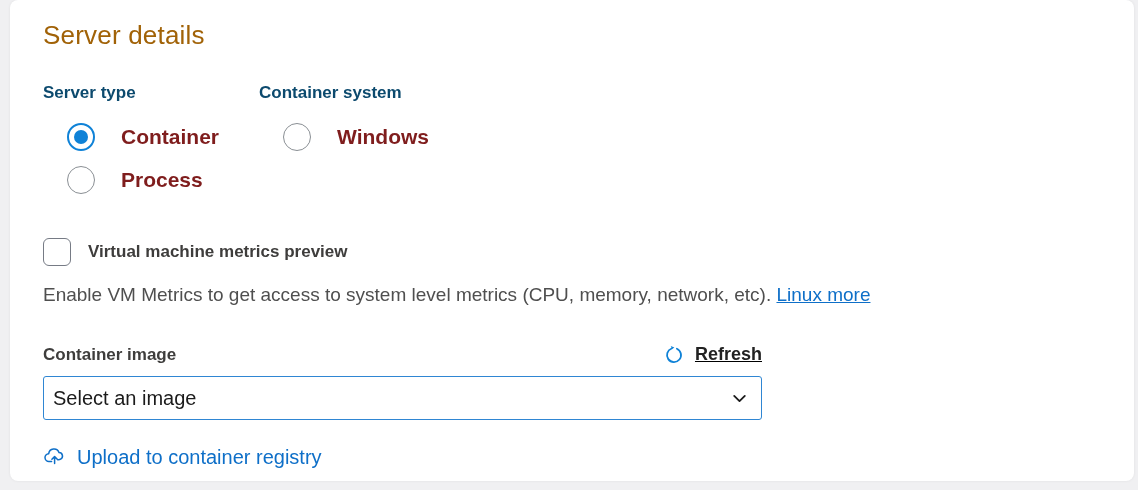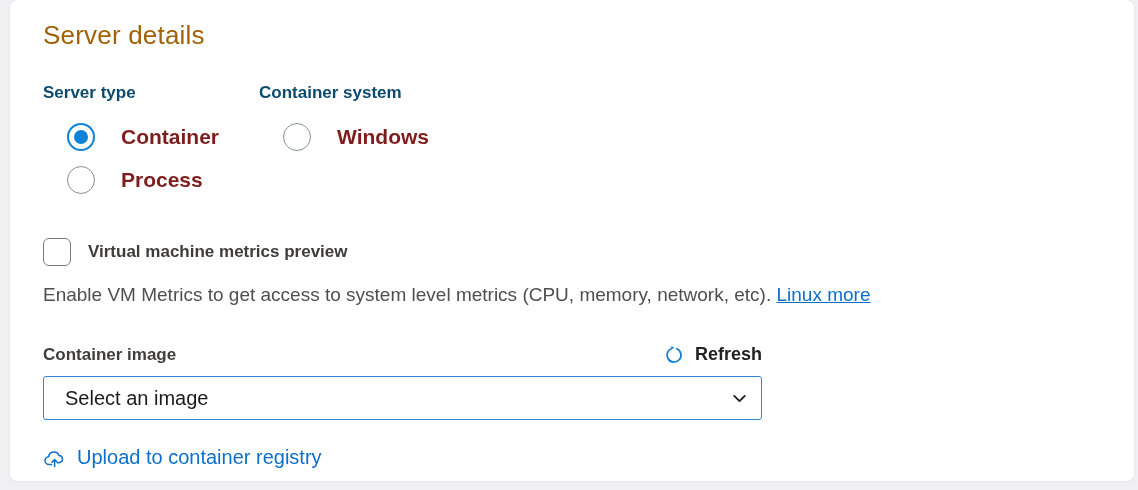--- a/index.html
+++ b/index.html
@@ -118,47 +118,48 @@
   .field-label {
     font-size: 17px;
     font-weight: 700;
     color: #3e3d3c;
   }
   .refresh-btn {
     display: flex;
     align-items: center;
     gap: 11px;
     cursor: pointer;
+    text-decoration: underline;
   }
   .refresh-label {
     font-size: 18px;
     font-weight: 700;
     color: #222222;
   }
   .select-box {
     margin-top: 11px;
     width: 719px;
     height: 44px;
     box-sizing: border-box;
     border: 1.5px solid #2f86d3;
     border-radius: 3px;
     background: #ffffff;
     display: flex;
     align-items: center;
     justify-content: space-between;
-    padding: 0 13px 0 21px;
+    padding: 0 13px 0 9px;
     cursor: pointer;
   }
   .select-value {
     font-size: 20px;
     color: #1b1b1b;
   }
   .upload-link {
     display: flex;
-    align-items: flex-end;
+    align-items: flex-start;
     gap: 10px;
     margin-top: 26px;
     cursor: pointer;
     width: fit-content;
   }
   .upload-label {
     font-size: 20px;
     color: #0e6fc8;
   }
   .icon { display: inline-flex; flex: none; }

